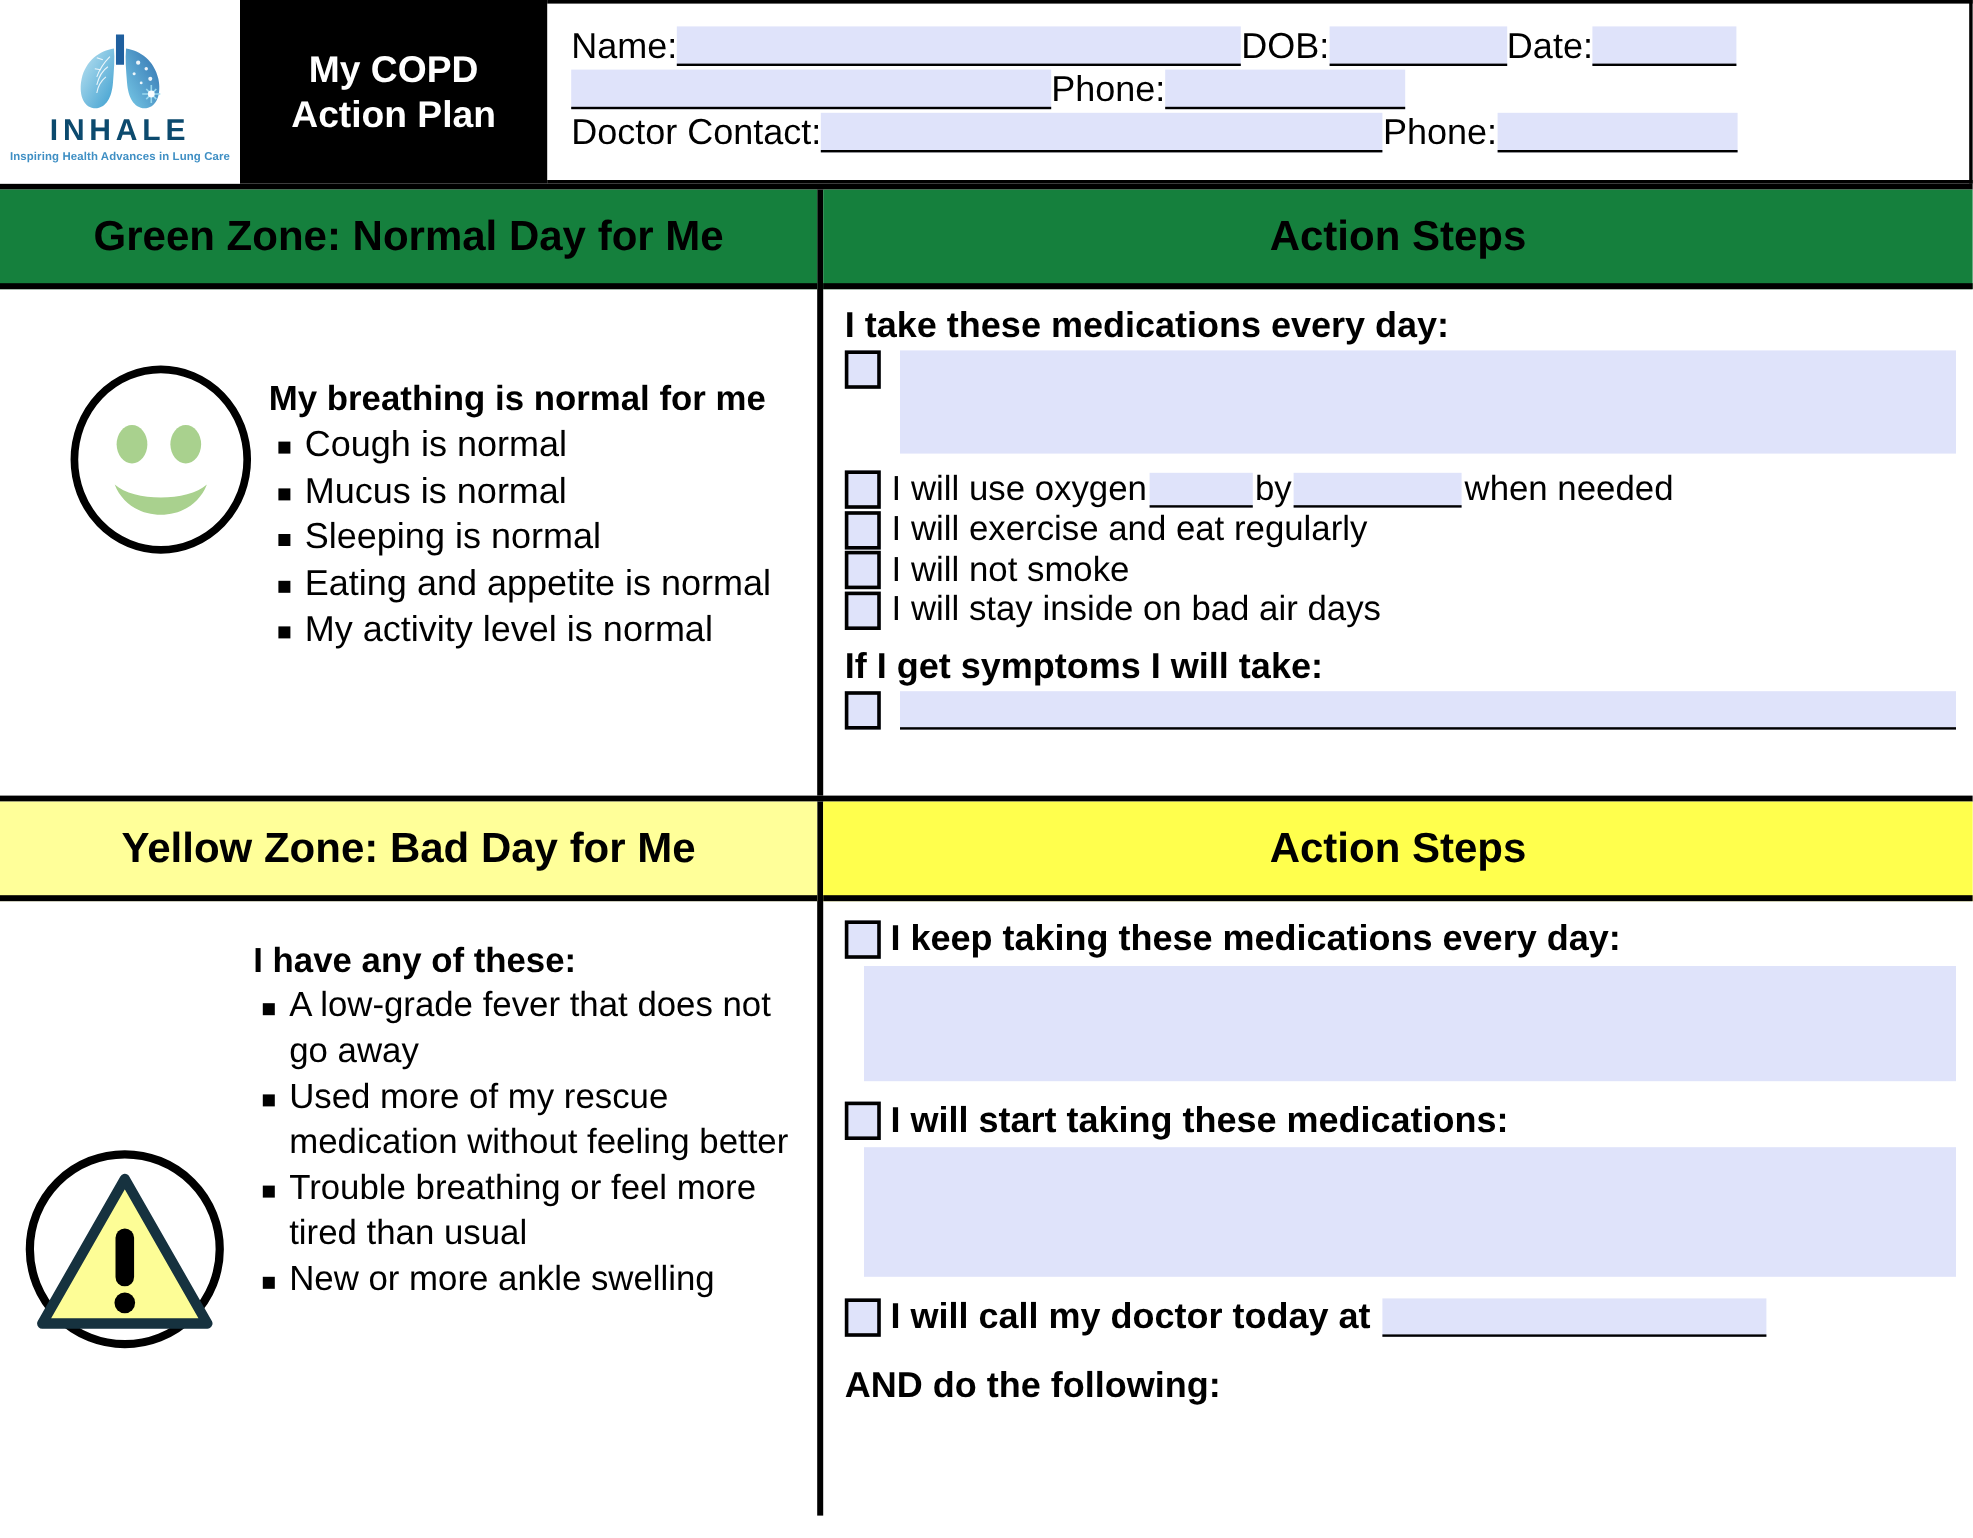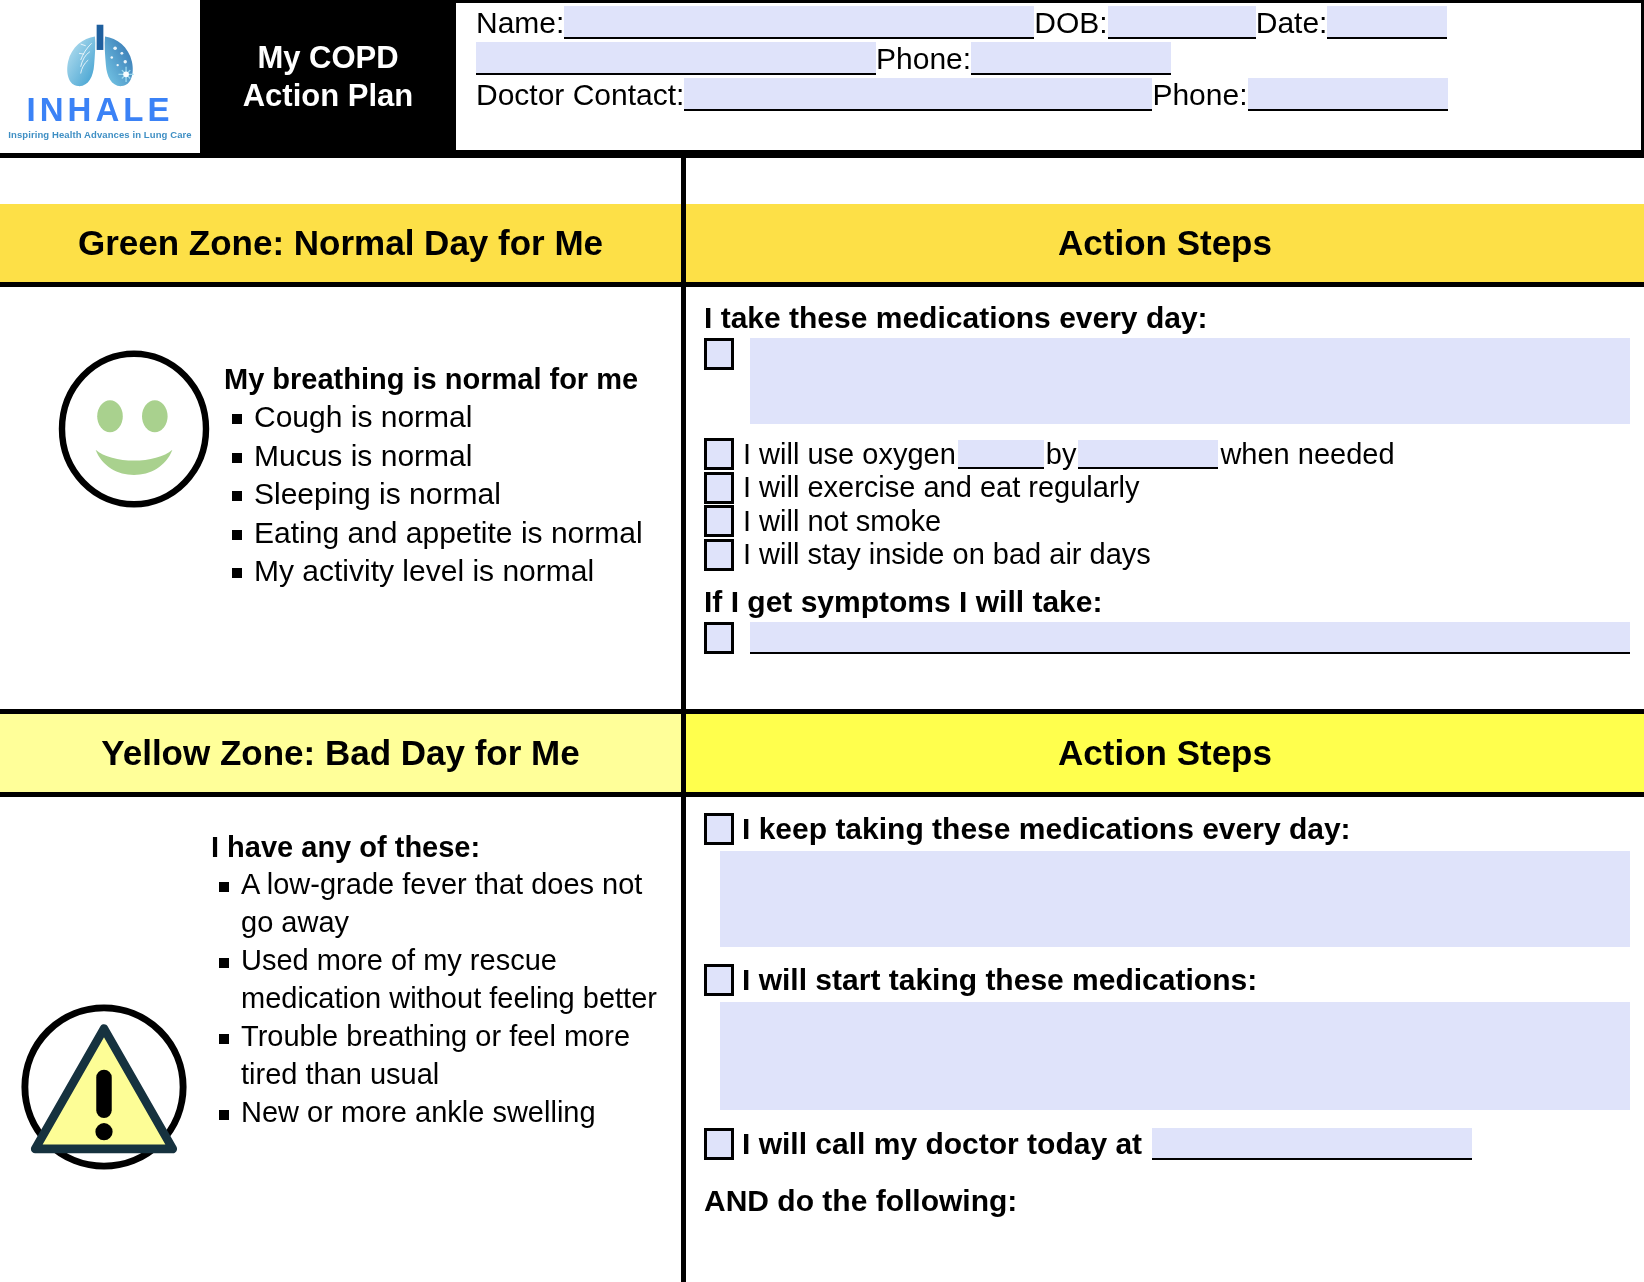--- a/index.html
+++ b/index.html
@@ -30,23 +30,23 @@
     flex-direction: column;
     align-items: center;
     justify-content: center;
     padding-top: 4px;
     background: #fff;
   }
   .logo-lungs { width: 86px; height: 74px; display:block; }
   .logo-word {
     font-family: "Liberation Sans", sans-serif;
     font-weight: 700;
-    font-size: 33px;
+    font-size: 25px;
     letter-spacing: 4px;
-    color: #3b82f6;
+    color: #0c4a6e;
     line-height: 1;
     margin-top: 1px;
   }
   .logo-tag {
     font-size: 9.5px;
     font-weight: 700;
     color: #3f8fc4;
     letter-spacing: .1px;
     margin-top: 3px;
   }
@@ -61,21 +61,21 @@
     justify-content: center;
     font-weight: 700;
     font-size: 31px;
     line-height: 1.22;
     text-align: center;
   }
   .fields-cell {
     flex: 1 1 auto;
     border: 3px solid #000;
     border-left: none;
-    padding: 3px 12px 2px 20px;
+    padding: 19px 12px 2px 20px;
     display: flex;
     flex-direction: column;
     justify-content: flex-start;
     gap: 3px;
   }
   .fld-row {
     display: flex;
     align-items: flex-end;
     font-size: 30px;
     line-height: 1.08;
@@ -115,21 +115,21 @@
   }
   .bar {
     height: 83px;
     display: flex;
     align-items: center;
     justify-content: center;
     font-weight: 700;
     font-size: 35px;
     border-bottom: 5px solid #000;
   }
-  .bar-green { background: #fde047; margin-top: 46px; }
+  .bar-green { background: #15803d; }
   .bar-yellow-left { background: #ffff99; }
   .bar-yellow-right { background: #ffff4d; }
 
   
   .green-body-left {
     height: 422px;
     display: flex;
     align-items: flex-start;
     padding: 62px 10px 0 18px;
     gap: 10px;

